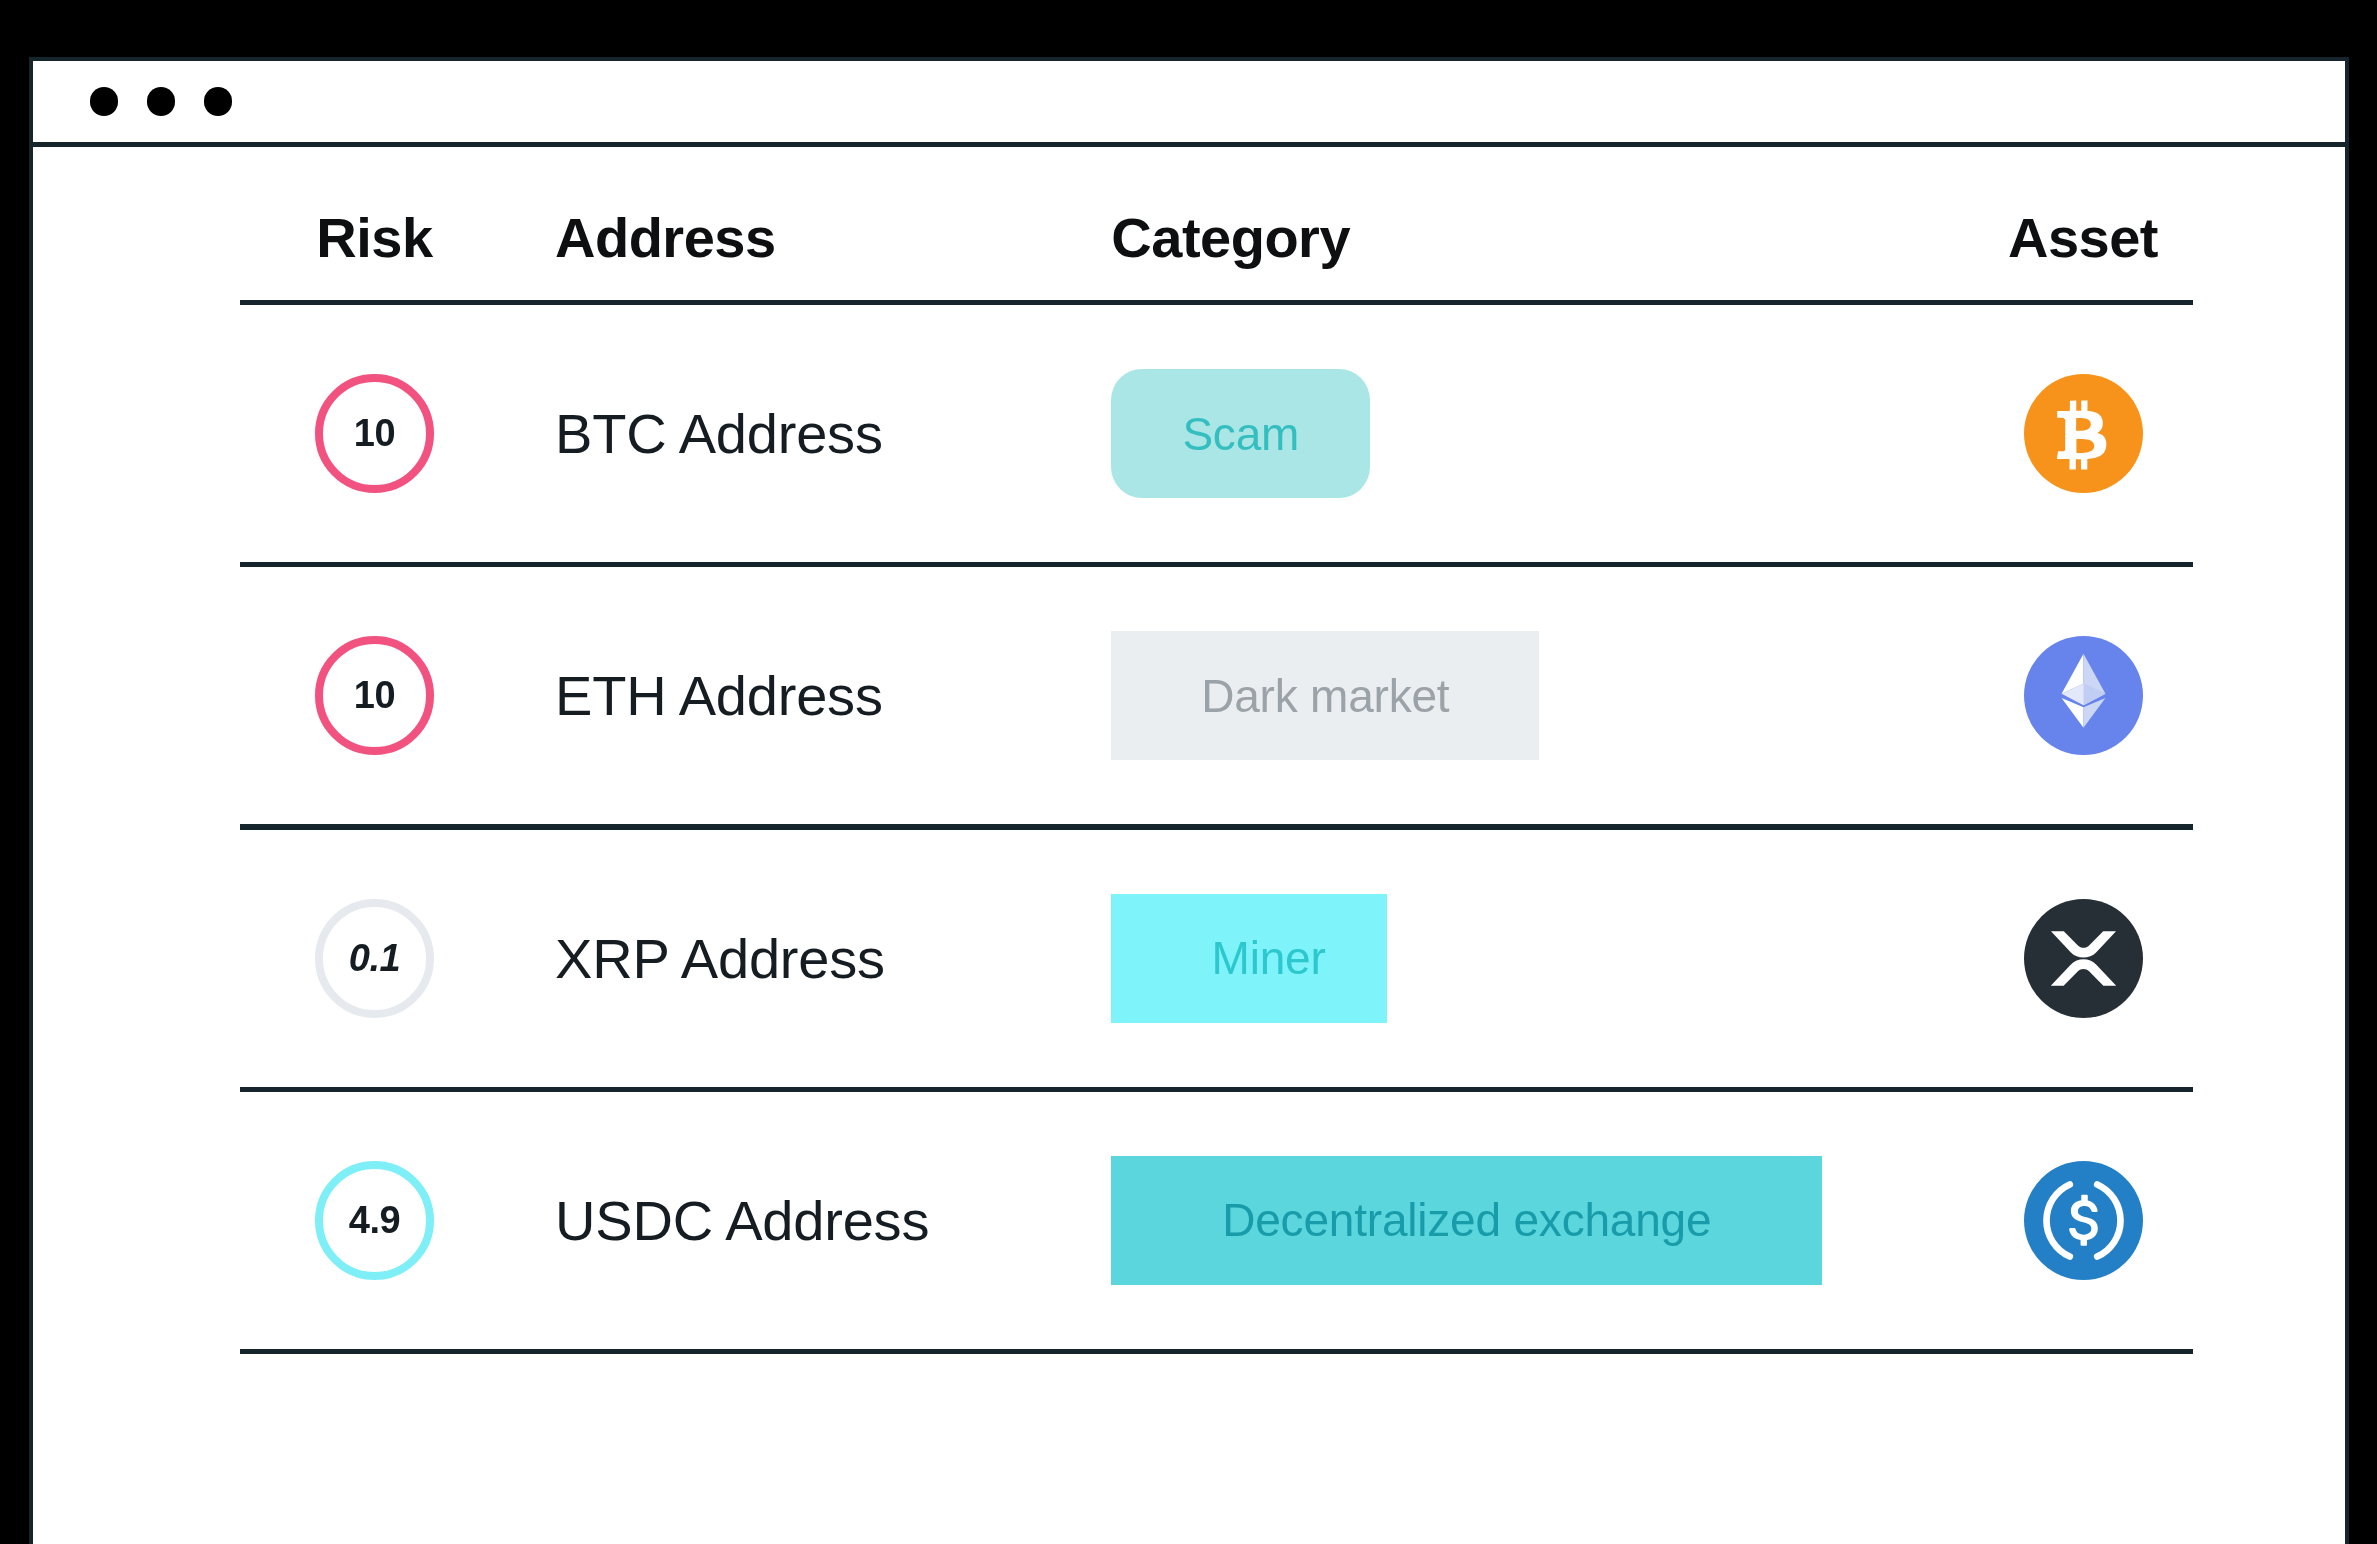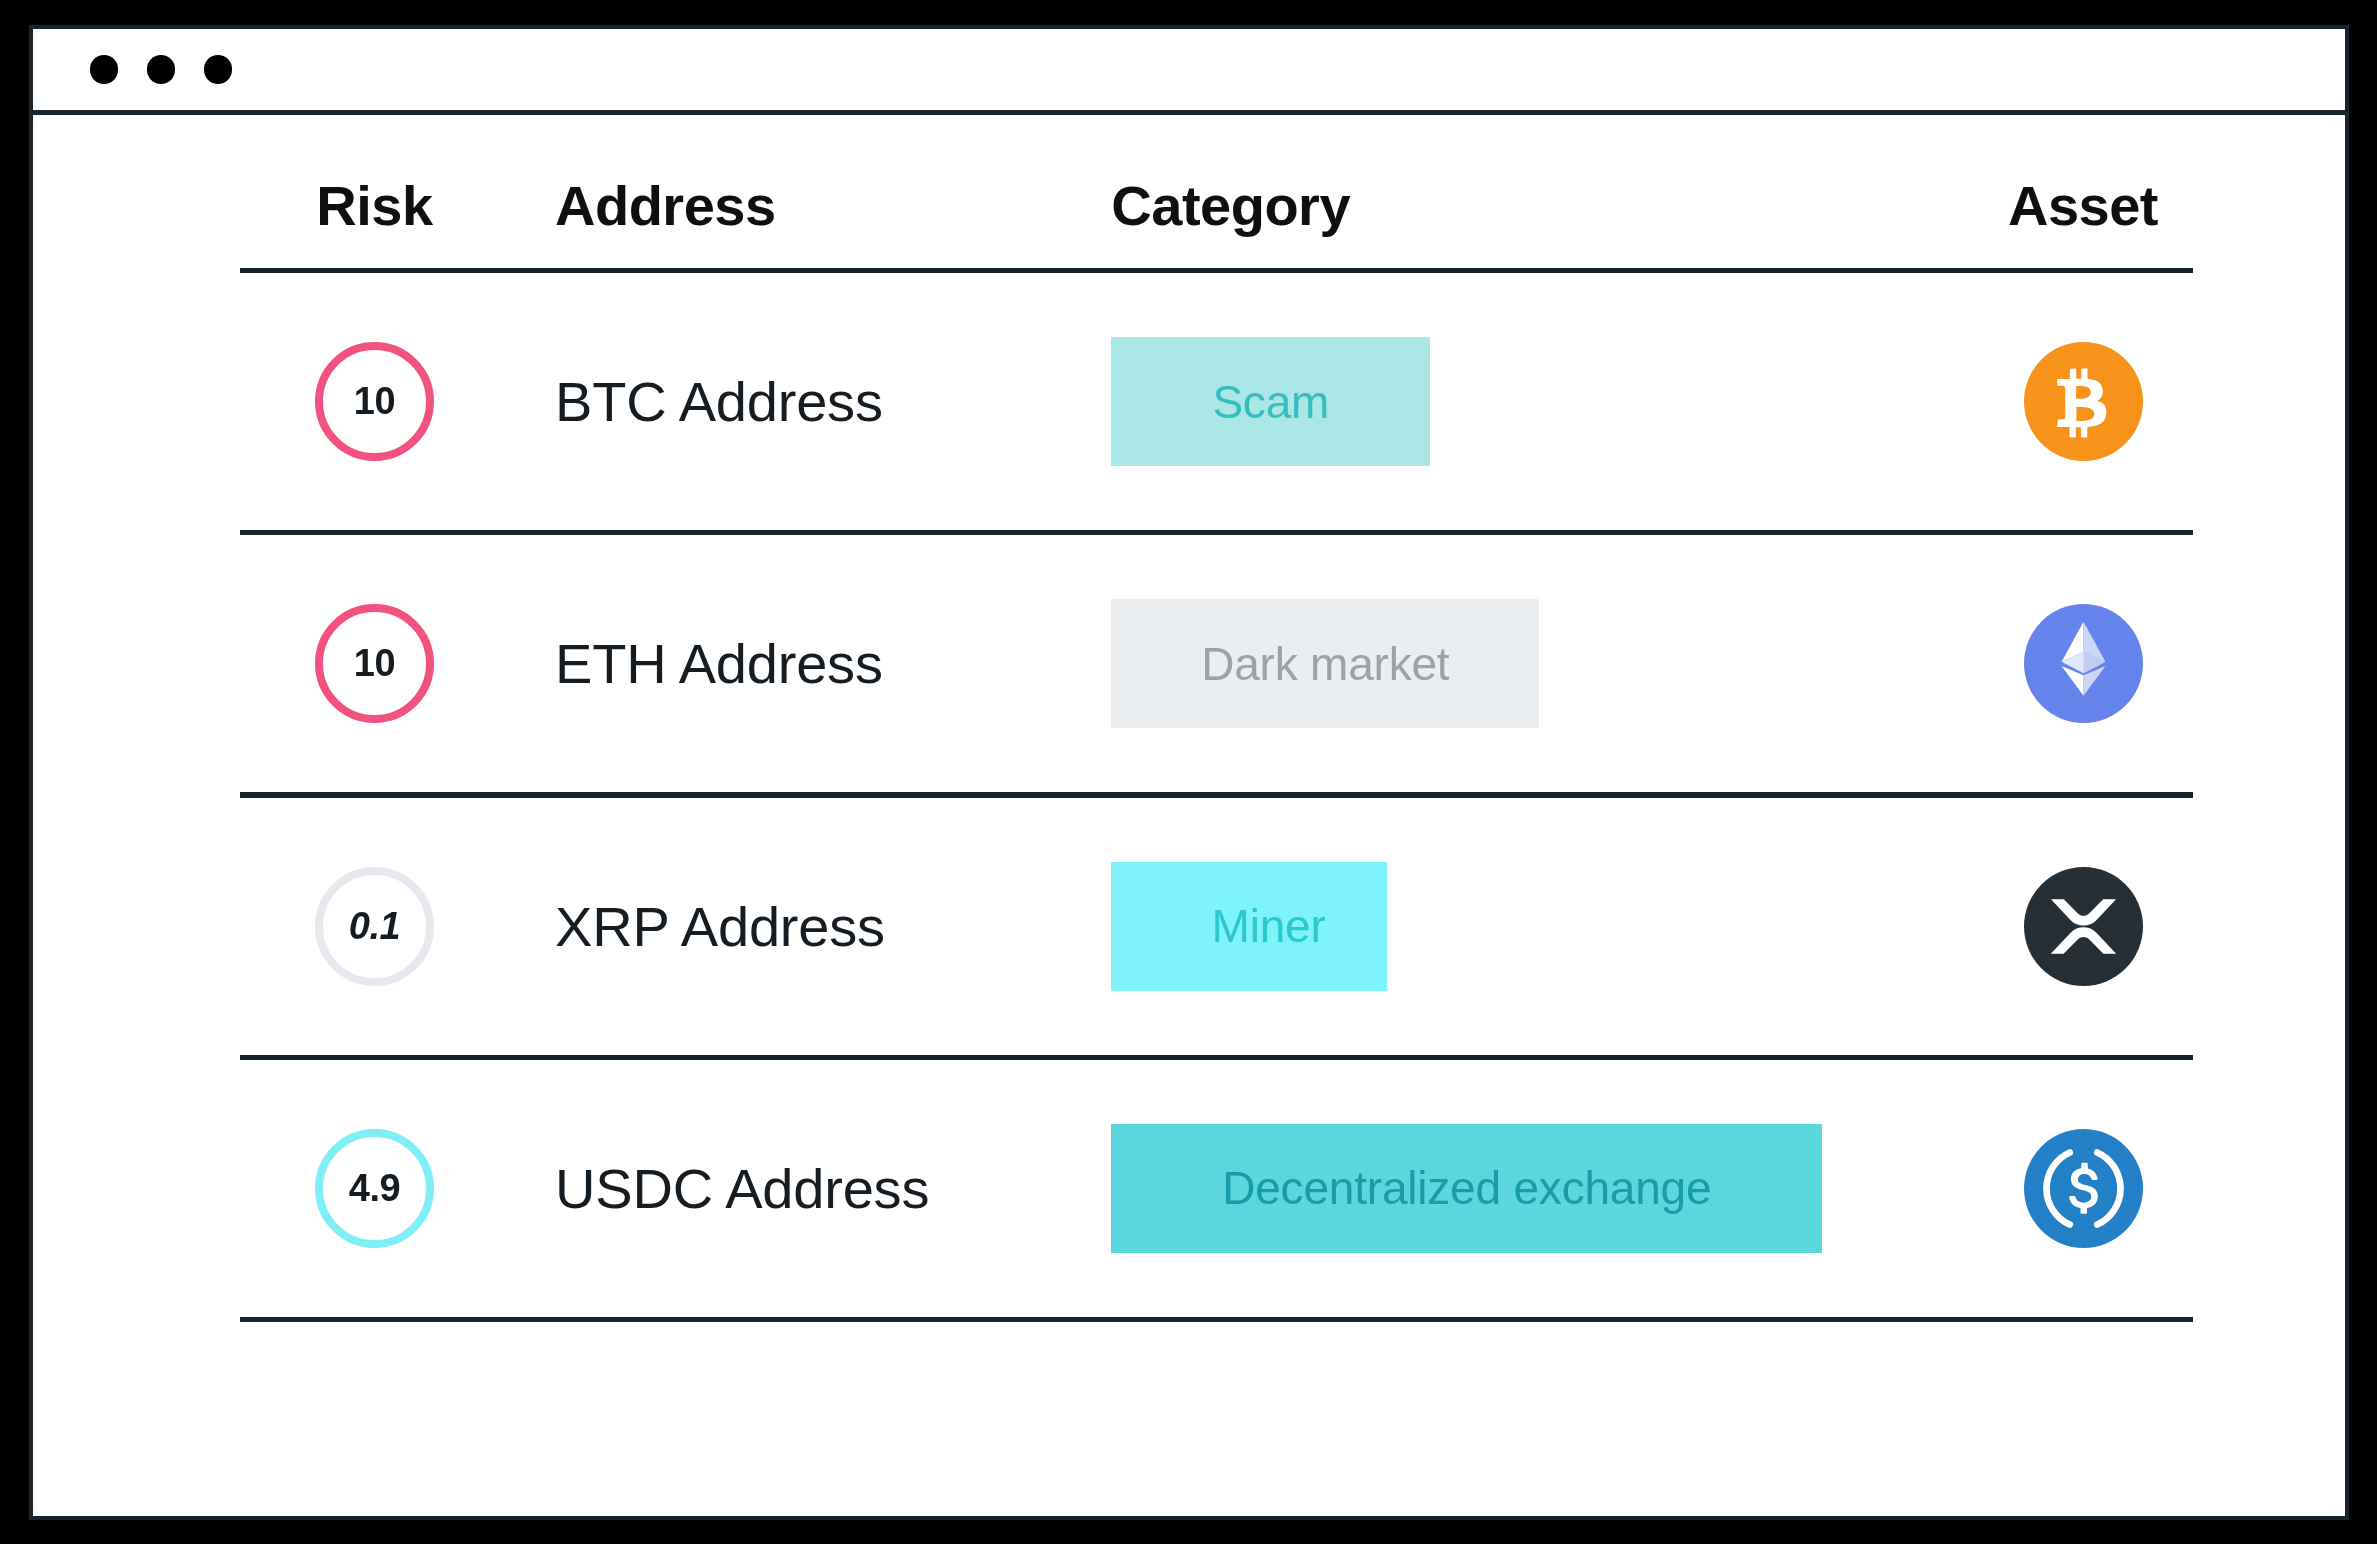--- a/index.html
+++ b/index.html
@@ -12,20 +12,21 @@
     height: 1544px;
     font-family: "Liberation Sans", sans-serif;
     overflow: hidden;
   }
 
   
   .matte {
     position: absolute;
     inset: 0;
     background: #000000;
+    margin-top: 32px;
   }
 
   
   .window {
     position: absolute;
     left: 28.5px;
     top: 25px;
     width: 2320px;
     height: 1495px;
     background: #ffffff;
@@ -224,21 +225,21 @@
         <div class="sep head"></div>
 
         <div class="trow">
           <div class="cell-risk">
             <span class="risk" id="risk-0" style="border-color: rgb(242, 82, 127);">10</span>
           </div>
           <div class="cell-address">
             <span class="addr">BTC Address</span>
           </div>
           <div class="cell-category">
-            <span class="badge" id="badge-0" style="background: rgb(171, 230, 230); color: rgb(53, 190, 192); width: 319px;">Scam</span>
+            <span class="badge" id="badge-0" style="background: rgb(171, 230, 230); color: rgb(53, 190, 192); width: 259px; border-radius: 31px;">Scam</span>
           </div>
           <div class="cell-asset">
             <span class="coin">
               <svg viewBox="0 0 64 64" width="119" height="119" aria-hidden="true">
                 <circle cx="32" cy="32" r="32" fill="#f7931a"></circle>
                 <g transform="rotate(-14 32 32)">
                   <path fill="#ffffff" d="M43.6 28.3c.6-4-2.4-6.1-6.6-7.6l1.4-5.4-3.3-.8-1.3 5.3c-.9-.2-1.8-.4-2.6-.6l1.3-5.3-3.3-.8-1.4 5.4c-.7-.2-1.4-.3-2.1-.5v0l-4.5-1.1-.9 3.5s2.4.6 2.4.6c1.3.3 1.6 1.2 1.5 1.9l-1.6 6.2c.1 0 .2.1.4.1l-.4-.1-2.2 8.7c-.2.4-.6 1.1-1.6.8 0 0-2.4-.6-2.4-.6l-1.6 3.8 4.3 1.1c.8.2 1.6.4 2.3.6l-1.4 5.5 3.3.8 1.4-5.4c.9.2 1.8.5 2.6.7l-1.3 5.4 3.3.8 1.4-5.5c5.6 1.1 9.8.6 11.6-4.4 1.4-4.1-.1-6.4-3-7.9 2.1-.5 3.7-1.9 4.2-4.8zM36 39.9c-1 4.1-7.9 1.9-10.2 1.3l1.8-7.3c2.2.6 9.5 1.7 8.4 6zm1-11.7c-.9 3.7-6.7 1.8-8.5 1.4l1.7-6.6c1.9.5 7.8 1.3 6.8 5.2z"></path>
                 </g>
               </svg>
             </span>

